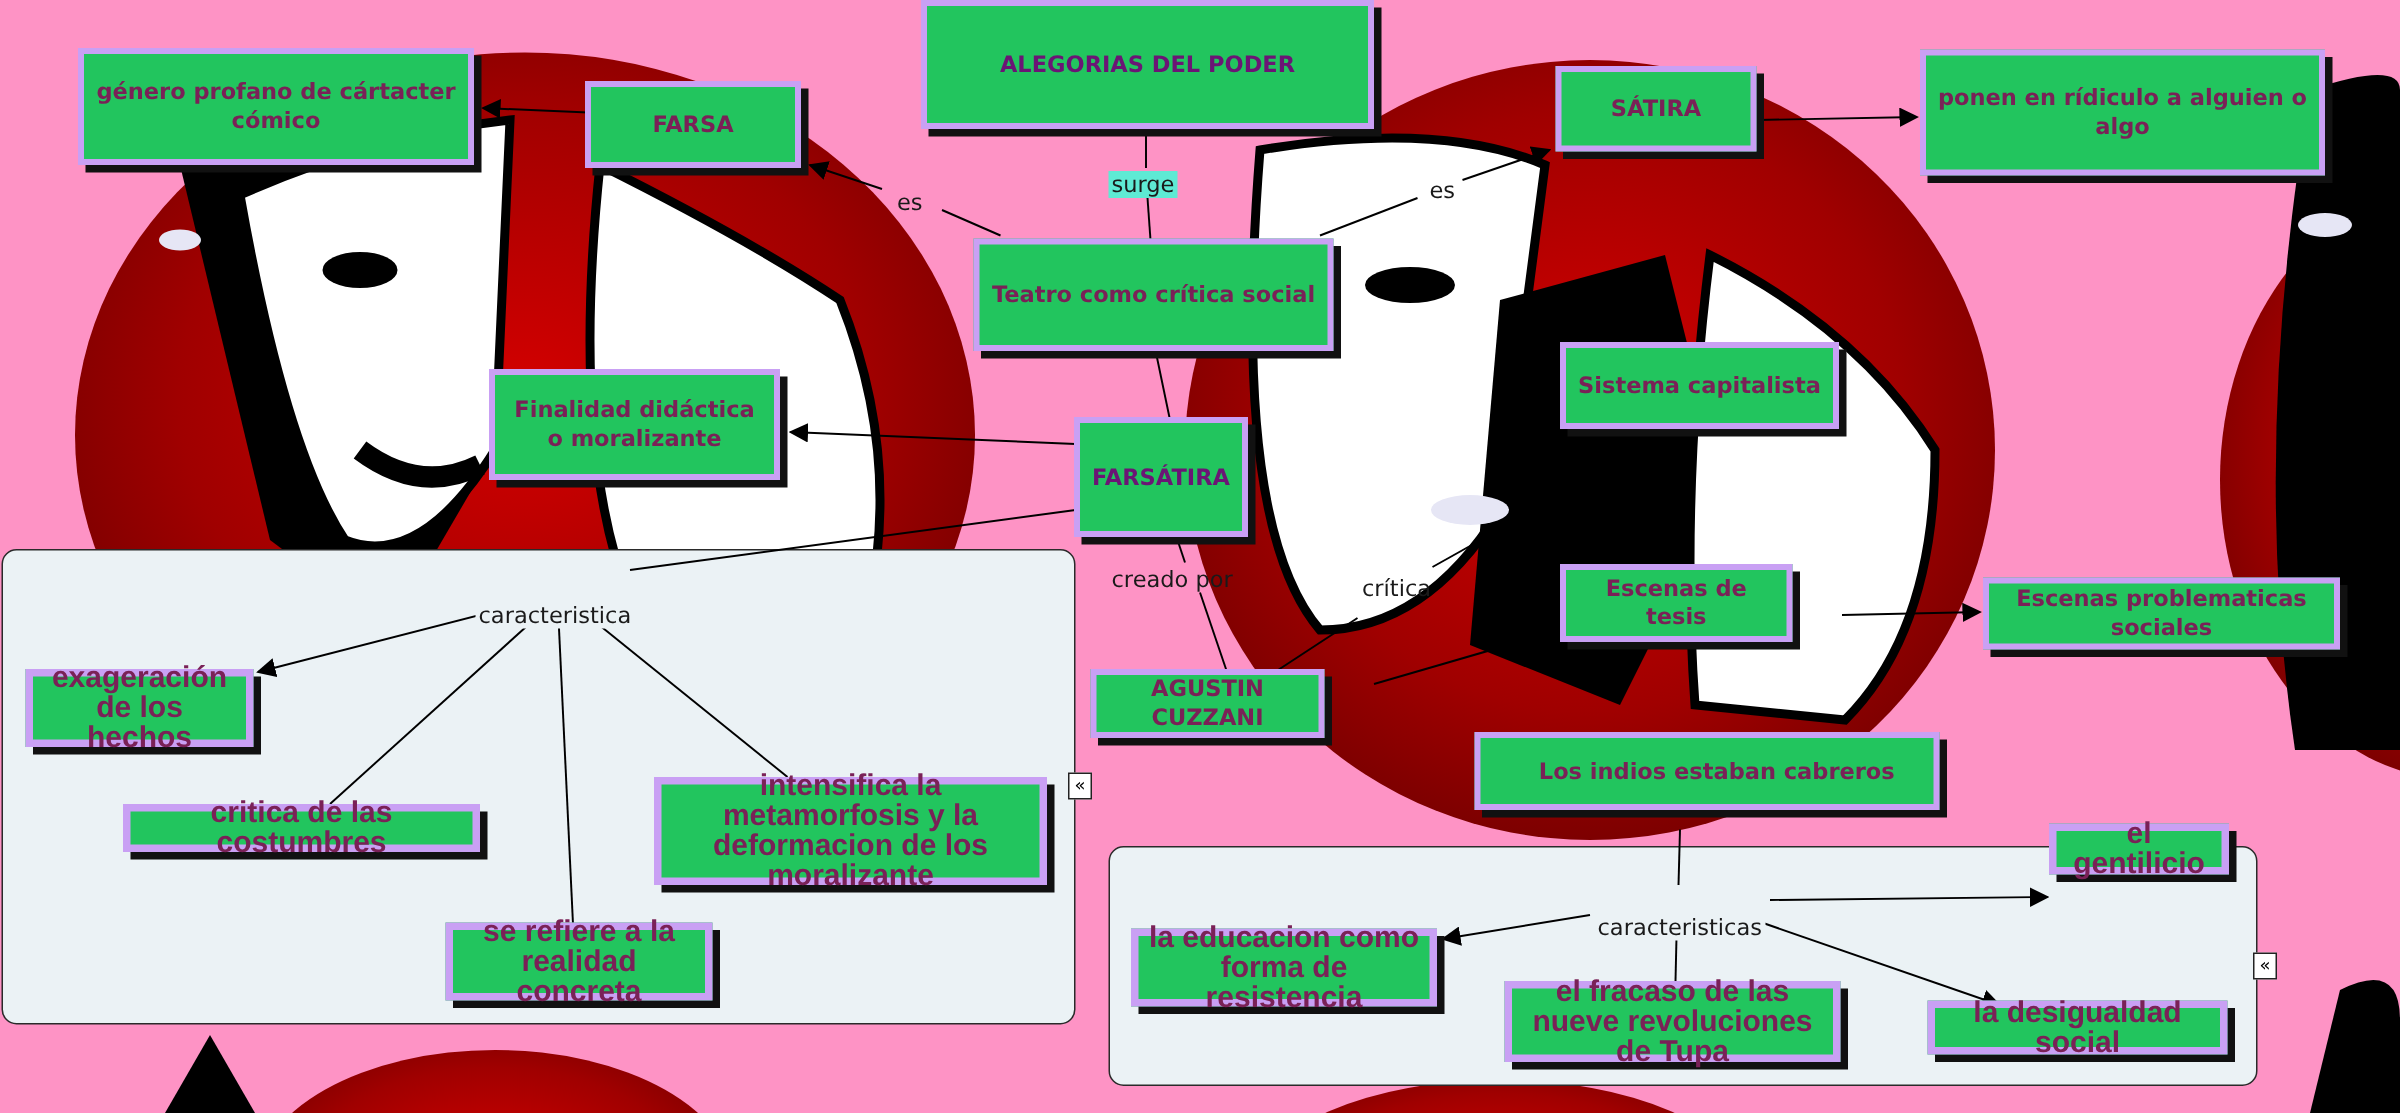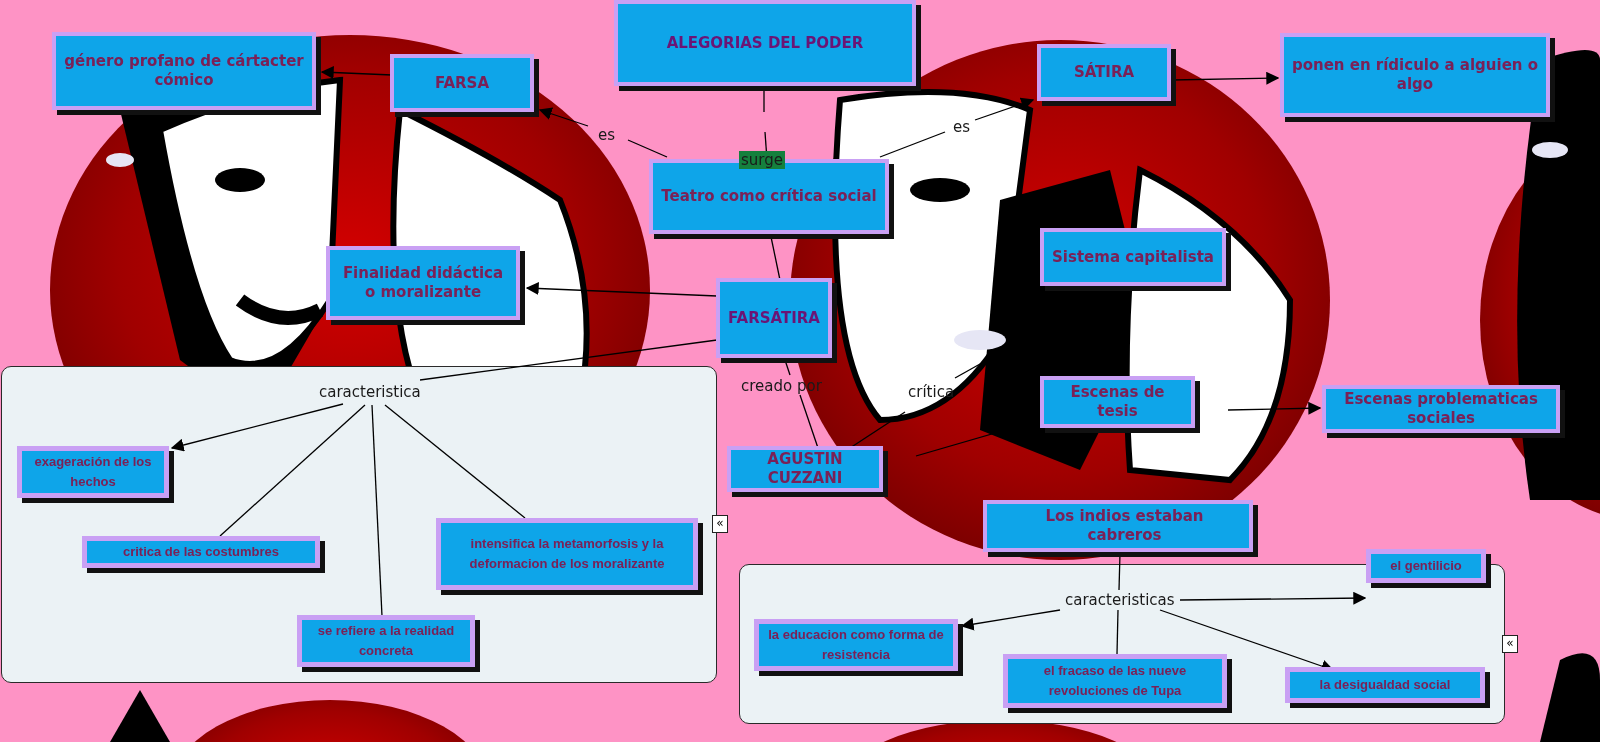--- a/index.html
+++ b/index.html
@@ -8,37 +8,37 @@
     background:#fe93c5;
     font-family:"DejaVu Sans", sans-serif;
   }
   .bg { position:absolute; left:0; top:0; width:1600px; height:742px; z-index:0; }
   .edges { position:absolute; left:0; top:0; width:1600px; height:742px; z-index:3; pointer-events:none; }
   .group {
     position:absolute; background:#ebf2f5; border:1px solid #2a2a2a;
     border-radius:10px; z-index:2;
   }
   .node {
-    position:absolute; background:#0ea5e9; border:4px solid #c9a0f4;
+    position:absolute; background:#22c55e; border:4px solid #c9a0f4;
     box-shadow:5px 5px 0 #111; box-sizing:border-box;
     display:flex; align-items:center; justify-content:center; text-align:center;
     color:#7a2157; font-weight:bold; font-size:15px; line-height:19px;
     z-index:4; padding:2px 6px; cursor:pointer;
   }
   .node.condensed {
-    font-family:"Liberation Sans", sans-serif; font-size:13px; line-height:20px;
+    font-family:"Liberation Sans", sans-serif; font-size:20px; line-height:20px;
     border-width:5px;
   }
   .node.title { color:#6b1575; }
   .lbl {
     position:absolute; font-size:15px; color:#1a1a1a; z-index:5;
     white-space:nowrap; line-height:18px;
   }
-  .lbl.bg-pink { background:#15803d; padding:0 2px;margin-top:37px; }
-  .lbl.bg-grey { background:#ebf2f5; padding:0 2px; }
+  .lbl.bg-pink { background:#5eead4; padding:0 2px; }
+  .lbl.bg-grey { background:#ebf2f5; padding:0 2px;margin-top:18px; }
   .collapse {
     position:absolute; width:14px; height:16px; background:#fff; border:1px solid #222;
     font-size:12px; line-height:14px; text-align:center; z-index:6; color:#000;
     cursor:pointer; font-family:"DejaVu Sans", sans-serif;
   }
 </style>
 </head>
 <body>
 
 <svg class="bg" viewBox="0 0 1600 742">
@@ -154,21 +154,21 @@
 </div>
 <div class="node" style="left:1040px; top:376px; width:155px; height:52px;">
   <span>Escenas de tesis</span>
 </div>
 <div class="node" style="left:1322px; top:385px; width:238px; height:48px;">
   <span>Escenas problematicas sociales</span>
 </div>
 <div class="node" style="left:727px; top:446px; width:156px; height:46px;">
   <span>AGUSTIN CUZZANI</span>
 </div>
-<div class="node" style="left:983px; top:500px; width:270px; height:52px;padding-left:19px;">
+<div class="node" style="left:983px; top:488px; width:310px; height:52px;padding-left:19px;">
   <span>Los indios estaban cabreros</span>
 </div>
 
 <div class="node condensed" style="left:17px; top:446px; width:152px; height:52px;">
   <span>exageración de los hechos</span>
 </div>
 <div class="node condensed" style="left:82px; top:536px; width:238px; height:32px;">
   <span>critica de las costumbres</span>
 </div>
 <div class="node condensed" style="left:297px; top:615px; width:178px; height:52px;">

